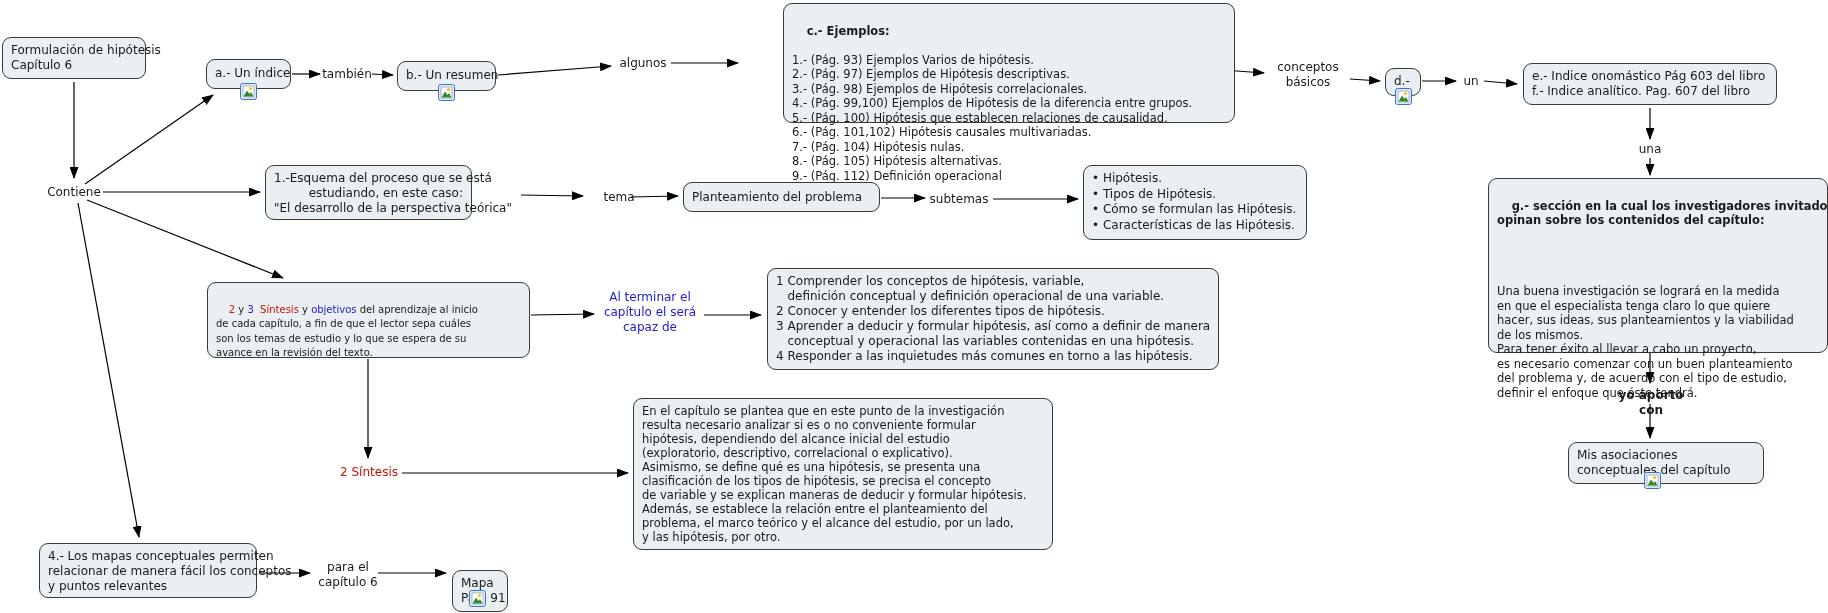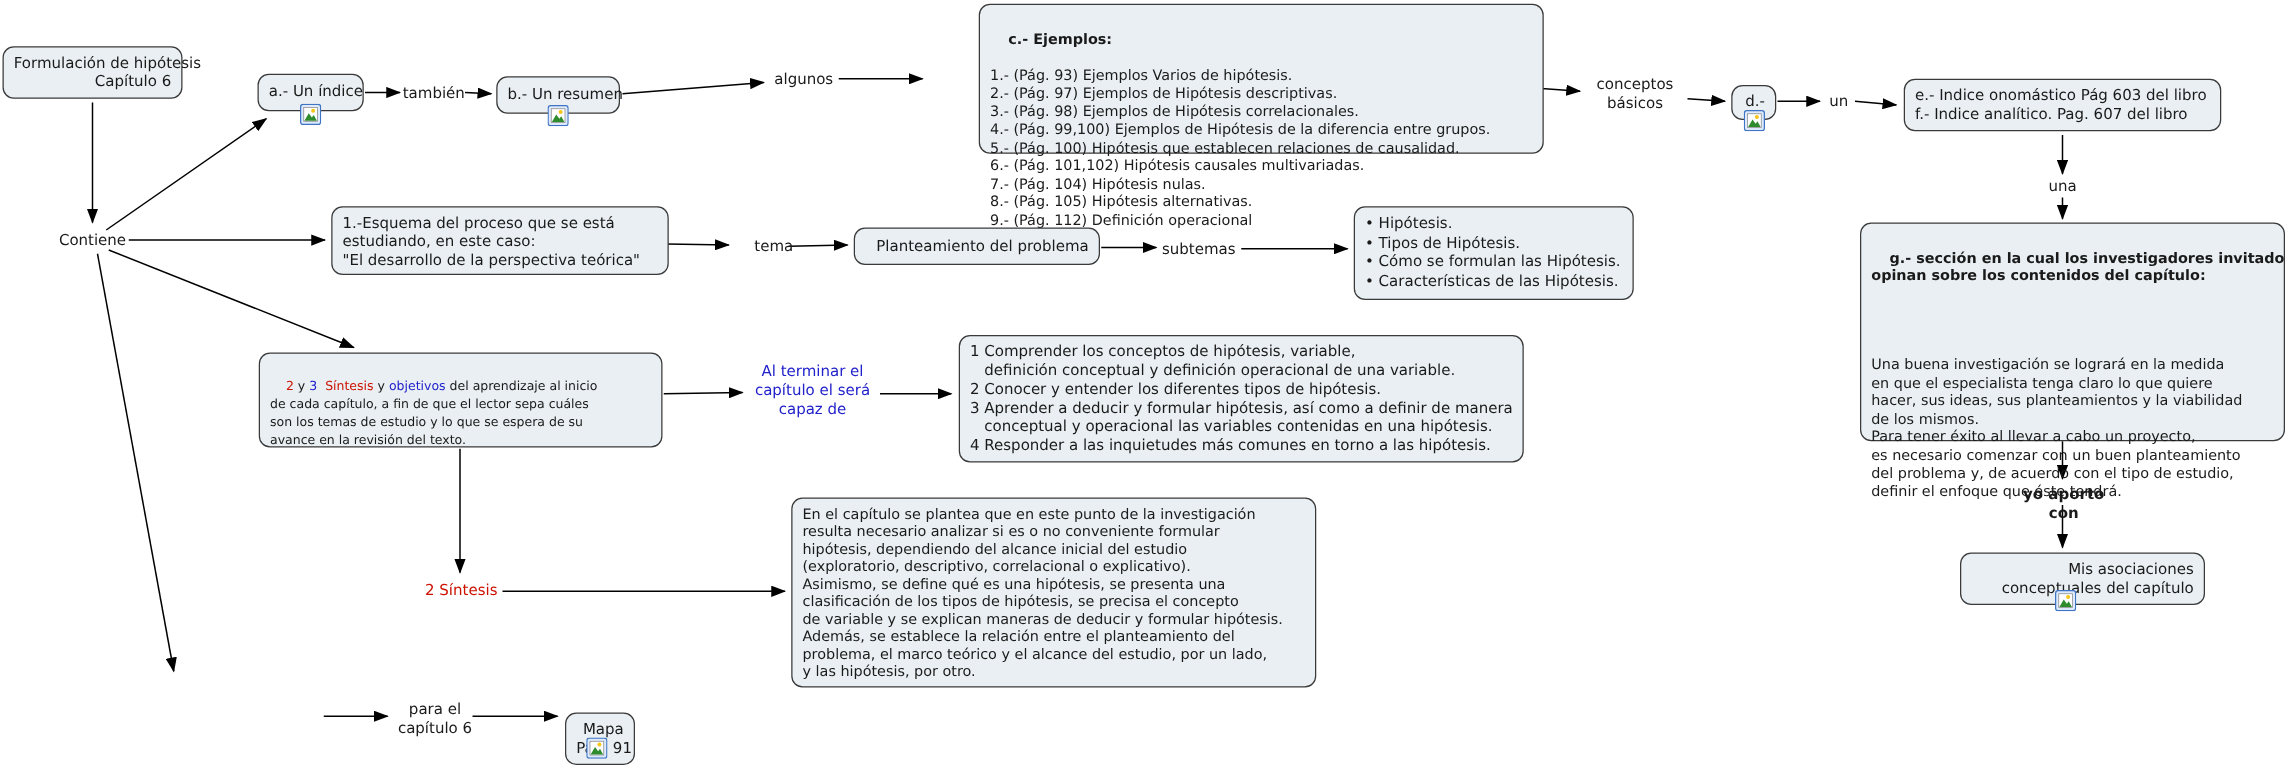--- a/index.html
+++ b/index.html
@@ -12,21 +12,21 @@
     font-family:"DejaVu Sans","Liberation Sans",sans-serif; color:var(--text);
     overflow:hidden;
   }
   #connectors{position:absolute;left:0;top:0;width:1828px;height:613px;pointer-events:none;}
   #connectors line{stroke:#000;stroke-width:1.2;}
   .node{
     position:absolute; box-sizing:border-box;
     background:var(--node-fill); border:1px solid var(--node-border); border-radius:9px;
     font-size:12px; line-height:15px; padding:5px 8px; white-space:pre; 
   }
-  .center{text-align:right;}
+  .center{text-align:left;}
   .label{
     position:absolute; font-size:12px; line-height:15px; white-space:pre-line; text-align:center;
   }
   .bold{font-weight:bold;}
   .red{color:var(--red-text);}
   .blue{color:var(--blue-text);}
   .small{font-size:11.5px; line-height:14.5px;}
   .wrap{white-space:pre-wrap;}
   .icon{position:absolute; width:17px; height:17px; cursor:pointer;}
   .gap{display:block; height:13px;}
@@ -106,21 +106,21 @@
 de los mismos.
 Para tener éxito al llevar a cabo un proyecto,
 es necesario comenzar con un buen planteamiento
 del problema y, de acuerdo con el tipo de estudio,
 definir el enfoque que éste tendrá.</span>
   </div>
 
   <div class="node center" style="left:1568px;top:442px;width:196px;">Mis asociaciones
 conceptuales del capítulo</div>
 
-  <div class="node" style="left:265px;top:165px;width:270px;height:55px;">1.-Esquema del proceso que se está
+  <div class="node" style="left:265px;top:165px;width:207px;height:55px;text-align:right;">1.-Esquema del proceso que se está
 estudiando, en este caso:
 "El desarrollo de la perspectiva teórica"</div>
 
   <div class="node" style="left:1083px;top:165px;width:224px;height:75px;line-height:15.5px;">• Hipótesis.
 • Tipos de Hipótesis.
 • Cómo se formulan las Hipótesis.
 • Características de las Hipótesis.</div>
 
   <div class="node center" style="left:683px;top:182px;width:197px;height:30px;padding-top:7px;">Planteamiento del problema</div>
 
@@ -142,20 +142,23 @@
 resulta necesario analizar si es o no conveniente formular
 hipótesis, dependiendo del alcance inicial del estudio
 (exploratorio, descriptivo, correlacional o explicativo).
 Asimismo, se define qué es una hipótesis, se presenta una
 clasificación de los tipos de hipótesis, se precisa el concepto
 de variable y se explican maneras de deducir y formular hipótesis.
 Además, se establece la relación entre el planteamiento del
 problema, el marco teórico y el alcance del estudio, por un lado,
 y las hipótesis, por otro.</div>
 
+  <div class="node" style="left:39px;top:543px;width:218px;height:55px;">4.- Los mapas conceptuales permiten
+relacionar de manera fácil los conceptos
+y puntos relevantes</div>
 
   <div class="node center" style="left:452px;top:570px;width:56px;height:42px;">Mapa
 Pág. 91</div>
 
   <div class="label" style="left:45px;top:185px;width:58px;">Contiene</div>
   <div class="label" style="left:322px;top:67px;width:50px;">también</div>
   <div class="label" style="left:616px;top:56px;width:54px;">algunos</div>
   <div class="label" style="left:1270px;top:60px;width:76px;">conceptos
 básicos</div>
   <div class="label" style="left:1460px;top:74px;width:22px;">un</div>

